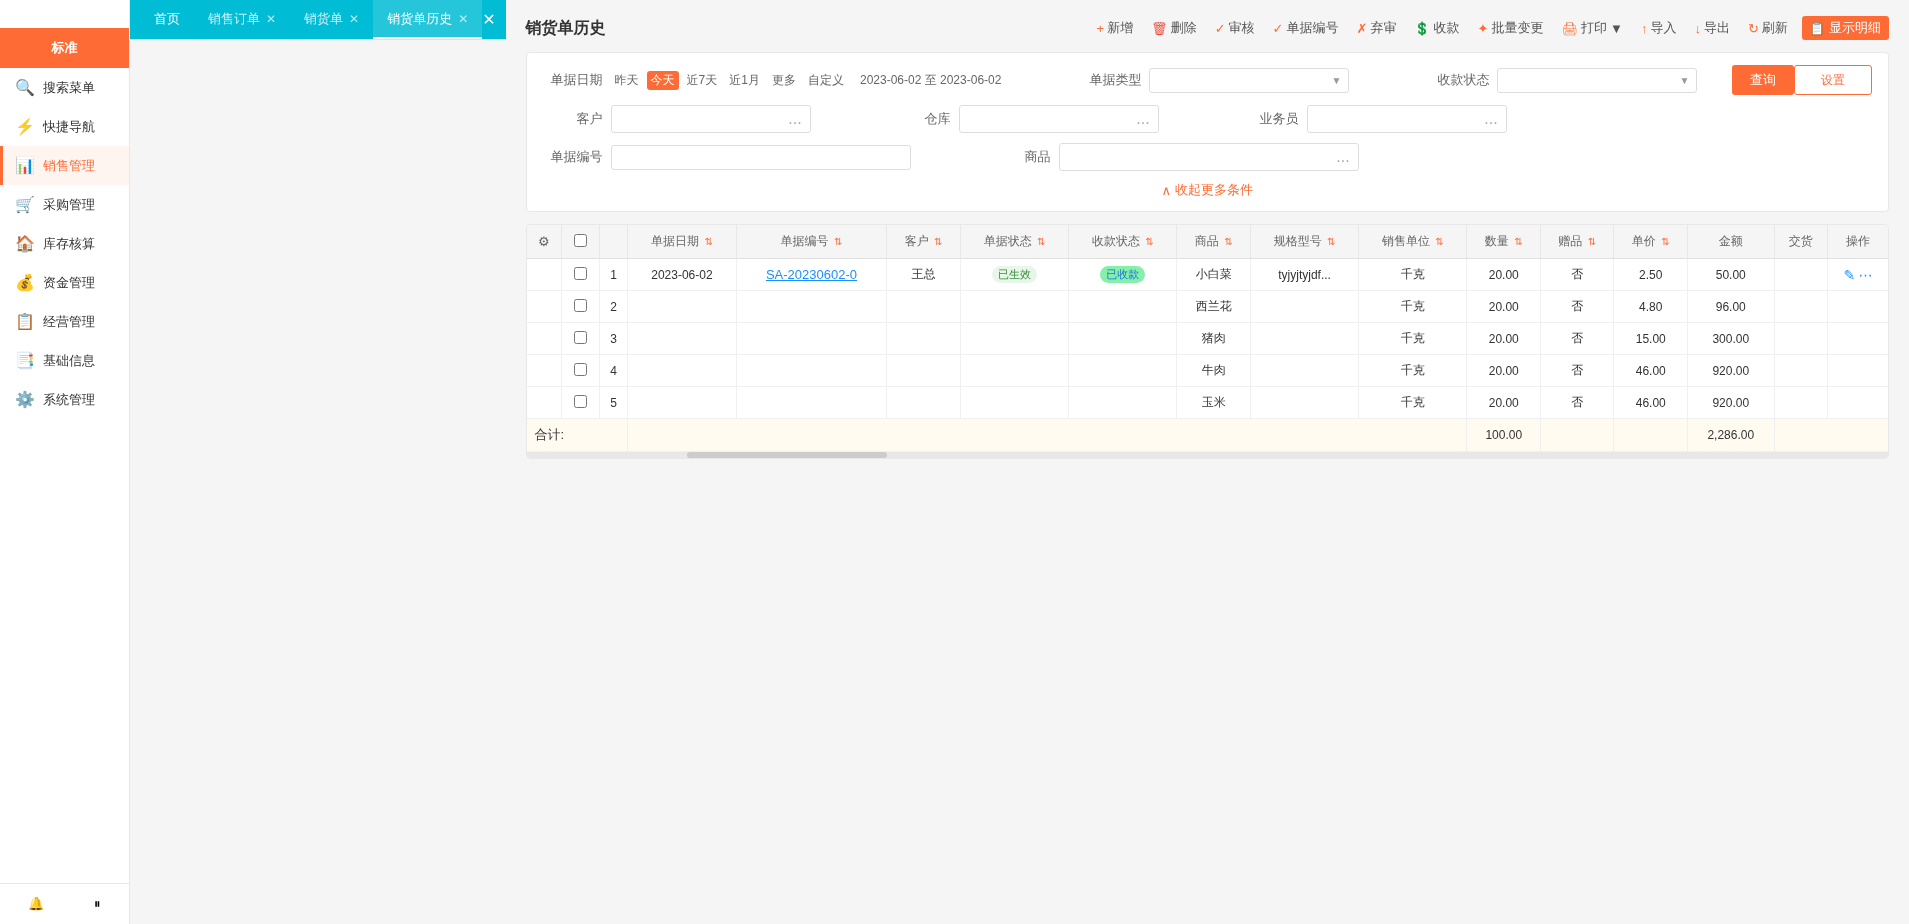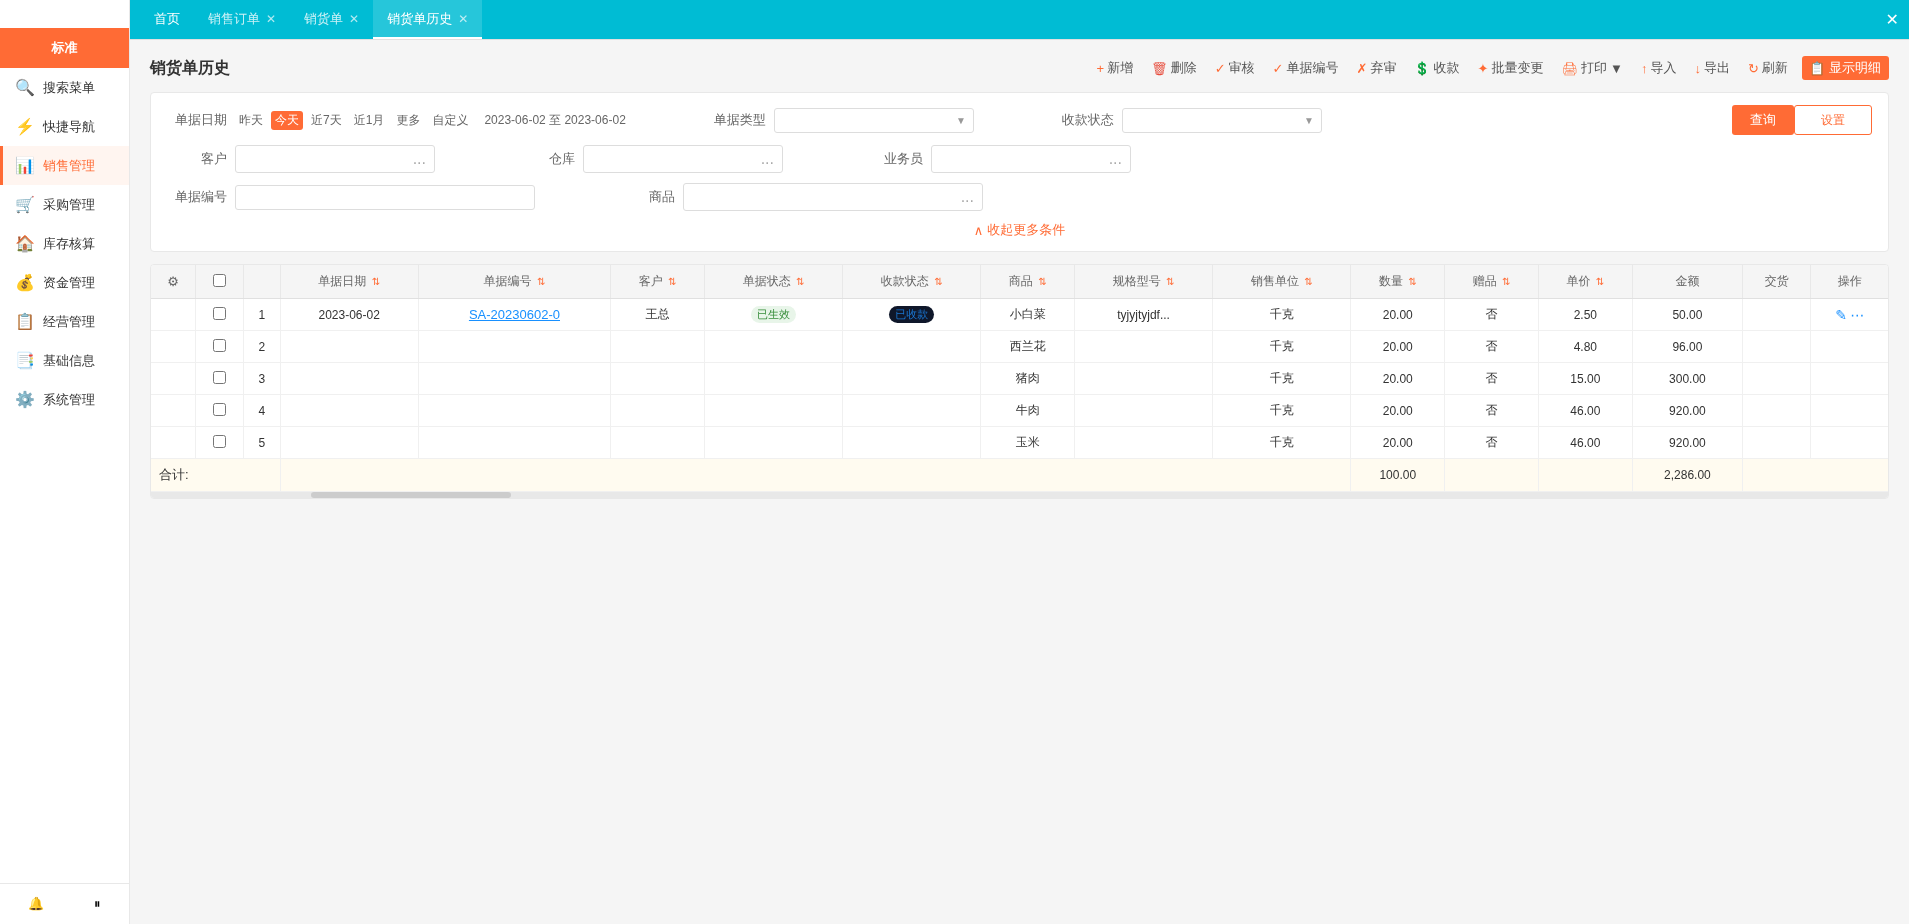--- a/index.html
+++ b/index.html
@@ -7,21 +7,21 @@
 
     
     .sidebar { width: 130px; background: #fff; border-right: 1px solid #e8e8e8; display: flex; flex-direction: column; min-height: 100%; }
     .sidebar-logo { height: 40px; background: #ff6b35; display: flex; align-items: center; justify-content: center; color: white; font-size: 14px; font-weight: bold; margin-top: 28px; }
     .sidebar-item { display: flex; align-items: center; padding: 10px 12px; cursor: pointer; color: #333; gap: 8px; border-left: 3px solid transparent; }
     .sidebar-item.active { background: #fff5f0; color: #ff6b35; border-left-color: #ff6b35; }
     .sidebar-item .icon { font-size: 16px; width: 20px; text-align: center; }
     .sidebar-bottom { margin-top: auto; border-top: 1px solid #e8e8e8; padding: 8px 0; }
 
     
-    .main { flex: 1; display: flex; flex-direction: column; overflow: hidden; }
+    .main { flex: 1; display: flex; flex-direction: row; overflow: hidden; }
 
     
     .tab-bar { display: flex; align-items: center; background: #fff; border-bottom: 1px solid #e0e0e0; padding: 0 10px; height: 40px; min-height: 40px; }
     .tab { display: flex; align-items: center; padding: 0 14px; height: 100%; cursor: pointer; color: #666; border-bottom: 2px solid transparent; white-space: nowrap; gap: 6px; }
     .tab.active { color: #ff6b35; border-bottom-color: #ff6b35; background: #fff8f5; }
     .tab .close-btn { color: #999; font-size: 12px; cursor: pointer; }
     .tab-bar-close { margin-left: auto; color: #999; cursor: pointer; font-size: 16px; }
 
     
     .page-content { flex: 1; overflow-y: auto; padding: 16px 20px; background: #f5f5f5; }
@@ -58,21 +58,21 @@
     
     .table-container { background: #fff; border: 1px solid #e8e8e8; border-radius: 4px; overflow: hidden; }
     .data-table { width: 100%; border-collapse: collapse; }
     .data-table th { background: #f5f5f5; border-bottom: 1px solid #e0e0e0; border-right: 1px solid #e8e8e8; padding: 8px 6px; color: #666; font-weight: normal; text-align: center; white-space: nowrap; font-size: 12px; }
     .data-table th:last-child { border-right: none; }
     .data-table td { border-bottom: 1px solid #f0f0f0; border-right: 1px solid #f0f0f0; padding: 7px 6px; color: #333; text-align: center; font-size: 12px; }
     .data-table td:last-child { border-right: none; }
     .sort-icon { color: #ff6b35; font-size: 10px; margin-left: 2px; }
     .status-badge { display: inline-block; padding: 1px 6px; border-radius: 10px; font-size: 11px; }
     .status-active { background: #e8f5e9; color: #388e3c; }
-    .status-paid { background: #0f172a; color: #1976d2; font-family: Liberation Mono, monospace; }
+    .status-paid { background: #86efac; color: #1976d2; font-family: Liberation Mono, monospace; }
     .action-icon { color: #1890ff; cursor: pointer; font-size: 14px; }
 
     
     .summary-row { background: #fffbf0; }
     .summary-row td { font-weight: normal; color: #333; }
 
     
     .pagination { display: flex; align-items: center; justify-content: flex-end; padding: 10px 16px; background: #fff; border-top: 1px solid #e8e8e8; gap: 8px; }
     .page-size-label { color: #666; }
     .page-size-select { border: 1px solid #ddd; border-radius: 3px; padding: 2px 6px; }

